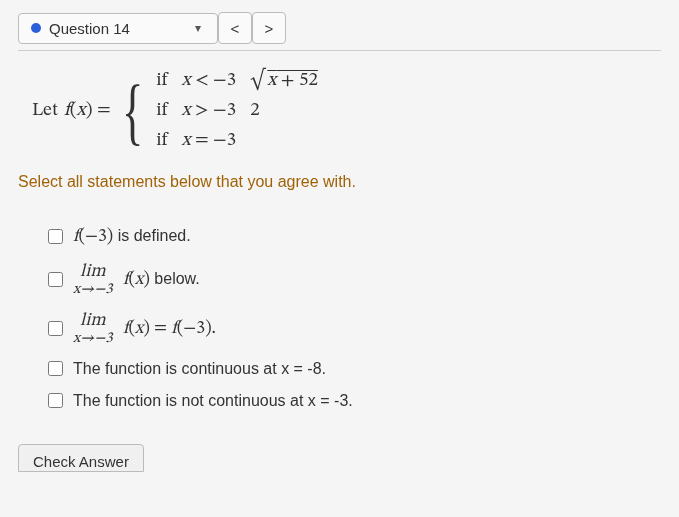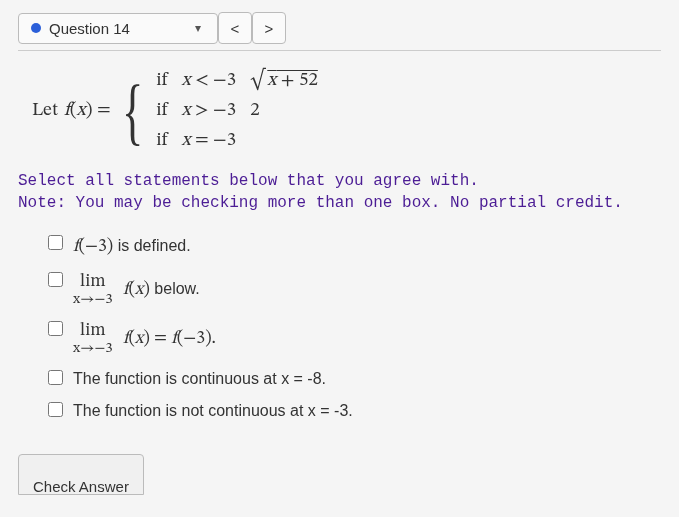--- a/index.html
+++ b/index.html
@@ -82,60 +82,61 @@
   .cases {
     display: grid;
     grid-template-columns: auto auto auto;
     column-gap: 14px;
     row-gap: 6px;
     align-items: center;
   }
   .prompt {
     font-size: 16px;
     line-height: 1.35;
-    margin-bottom: 21px;
-    color: #4c1d95;
-    font-family: Liberation Mono, monospace;
+    margin-bottom: 32px;
+    color: #a16207;
   }
   .options {
     margin-left: 30px;
   }
   .opt {
     display: flex;
+    align-items: center;
     gap: 10px;
     margin-bottom: 14px;
     font-family: "Cambria Math", "STIX Two Math", Georgia, serif;
     font-size: 18px;
   }
   .opt .sans {
     font-family: -apple-system, BlinkMacSystemFont, "Segoe UI", Arial, sans-serif;
     font-size: 16px;
   }
   .opt input[type=checkbox]{
     width:15px; height:15px; margin:0;
   }
   .lim {
     display: inline-flex;
     flex-direction: column;
     align-items: center;
     line-height: 1;
     vertical-align: middle;
     margin-right: 6px;
+    font-style: italic;
   }
   .lim .sub { font-size: 15px; margin-top:2px;}
   .sqrt { text-decoration: overline; padding-left:2px;}
   .btn-check {
     margin-top: 20px;
     border: 1px solid #bbb;
     border-radius: 4px 4px 0 0;
-    padding: 23px 14px 0 14px;
+    padding: 8px 14px 0 14px;
     background: #f0f0f0;
     font-size: 15px;
     display: inline-block;
-    height: 41px;
+    height: 28px;
     overflow: hidden;
     cursor: pointer;
   }
 </style>
 </head>
 <body>
 
 <div class="page">
   <div class="header-row">
     <div class="q-box">
@@ -165,21 +166,20 @@
       <span><i>x</i> &gt; −3</span>
 
       <span>2</span>
       <span>if</span>
       <span><i>x</i> = −3</span>
     </div>
   </div>
 
   <div class="prompt">
     <span>Select all statements below that you agree with.</span><br>
-    <span>Note: You may be checking more than one box. No partial credit.</span>
   </div>
 
   <div class="options">
     <label class="opt">
       <input type="checkbox" style="">
       <span><i>f</i>(−3)<span class="sans"> is defined.</span></span>
     </label>
 
     <label class="opt">
       <input type="checkbox" style="">

